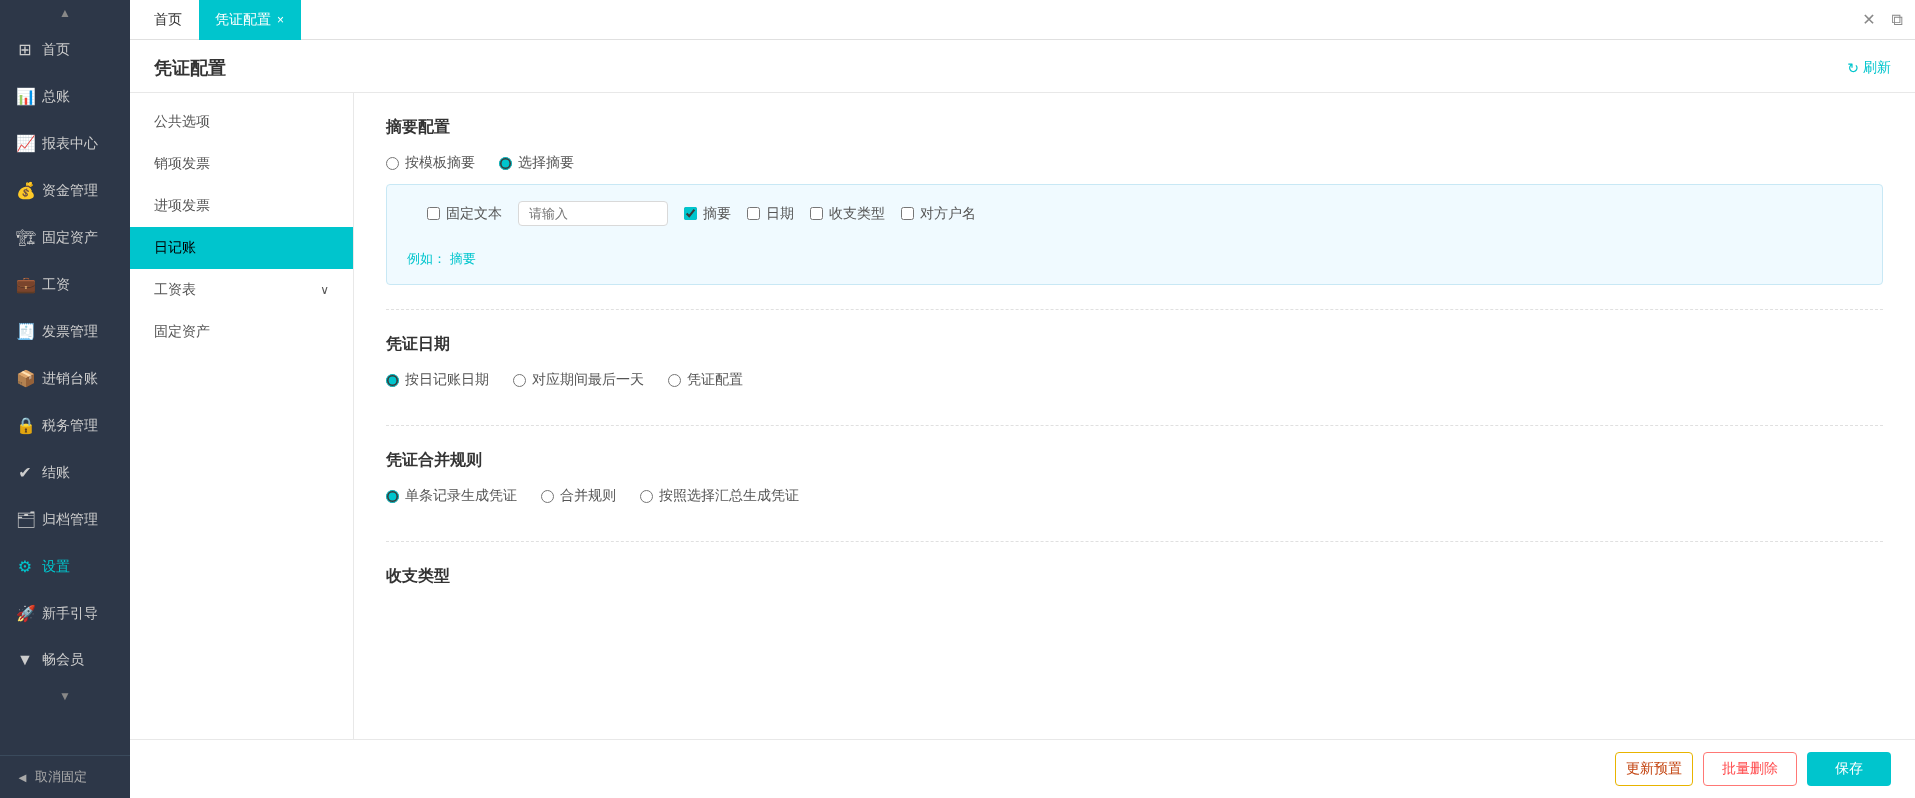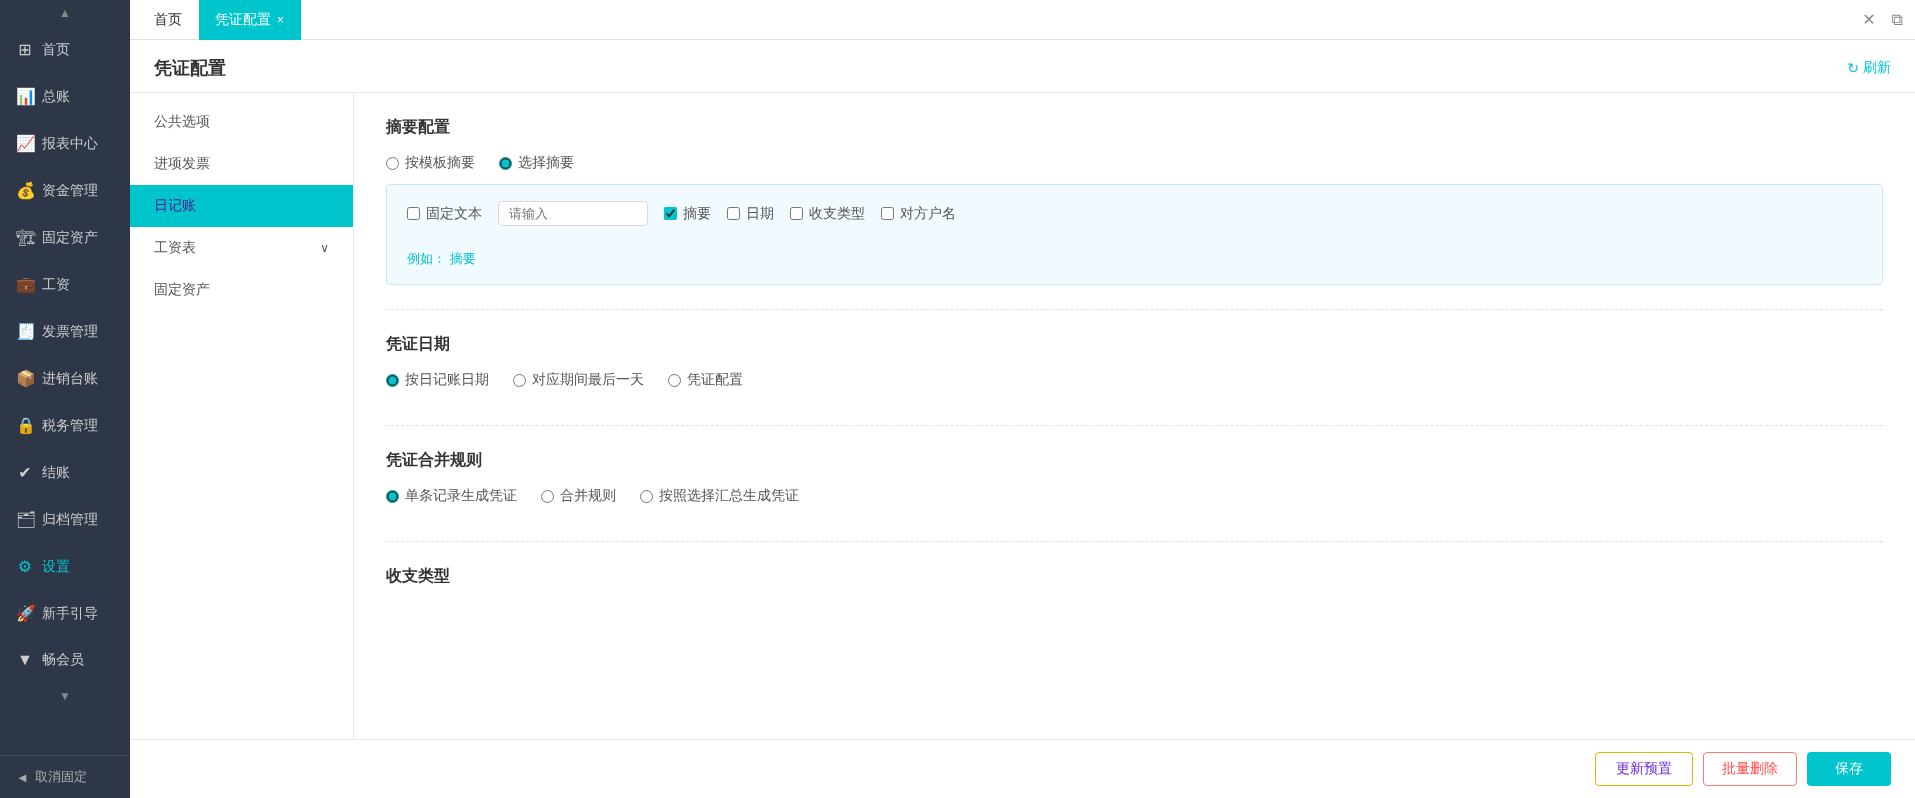--- a/index.html
+++ b/index.html
@@ -147,21 +147,21 @@
       padding: 12px 24px;
       cursor: pointer;
       color: #555;
       font-size: 14px;
       display: flex;
       align-items: center;
       justify-content: space-between;
     }
     .left-nav-item.active {
       background: #00c5cd;
-      color: #4c1d95;
+      color: #000000;
     }
     .left-nav-item .chevron { font-size: 12px; }
 
     
     .right-content {
       flex: 1;
       background: #fff;
       overflow-y: auto;
       padding: 24px 32px;
       position: relative;
@@ -207,20 +207,21 @@
       border: 1px solid #c8e8f5;
       border-radius: 4px;
       padding: 16px 20px;
       margin-top: 8px;
     }
     .summary-config-row {
       display: flex;
       align-items: center;
       gap: 16px;
       flex-wrap: wrap;
+      margin-left: 20px;
     }
     .summary-input {
       border: 1px solid #d9d9d9;
       border-radius: 4px;
       padding: 4px 10px;
       font-size: 13px;
       width: 150px;
       color: #999;
       background: #fff;
     }
@@ -235,23 +236,23 @@
       background: #fff;
       border-top: 1px solid #e8e8e8;
       padding: 12px 24px;
       display: flex;
       justify-content: flex-end;
       align-items: center;
       gap: 10px;
     }
     .btn-outline {
       border: 1px solid #e8b400;
-      color: #6d28d9;
-      background: #fff;
-      padding: 7px 20px;
+      color: #c2410c;
+      background: #fff;
+      padding: 7px 10px;
       border-radius: 4px;
       cursor: pointer;
       font-size: 14px;
     }
     .btn-outline-danger {
       border: 1px solid #ff7875;
       color: #ff4d4f;
       background: #fff;
       padding: 7px 18px;
       border-radius: 4px;
@@ -368,20 +369,23 @@
         <span>↻</span>
         <span>刷新</span>
       </div>
     </div>
 
     <div class="content-area">
 
       <div class="left-nav">
         <div class="left-nav-item">
           <span>公共选项</span>
+        </div>
+        <div class="left-nav-item">
+          <span>销项发票</span>
         </div>
         <div class="left-nav-item">
           <span>进项发票</span>
         </div>
         <div class="left-nav-item active">
           <span>日记账</span>
         </div>
         <div class="left-nav-item">
           <span>工资表</span>
           <span class="chevron">∨</span>

